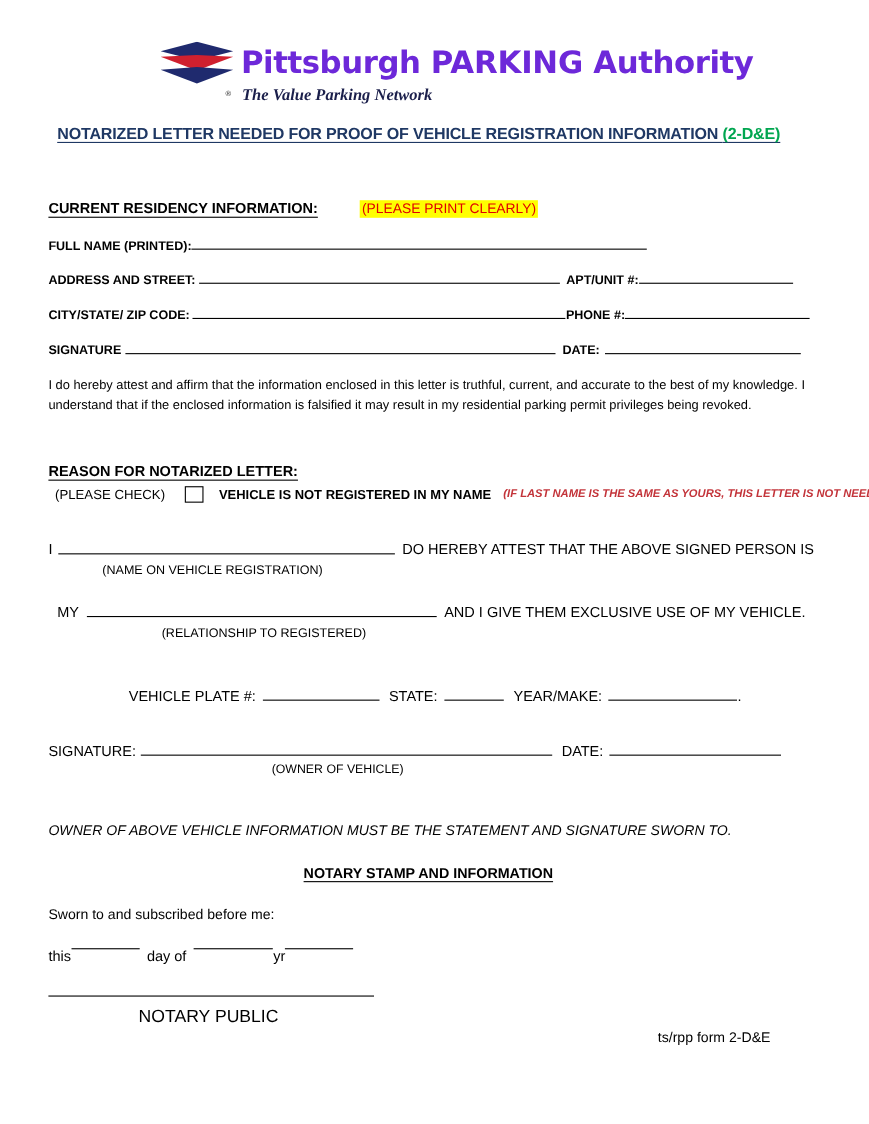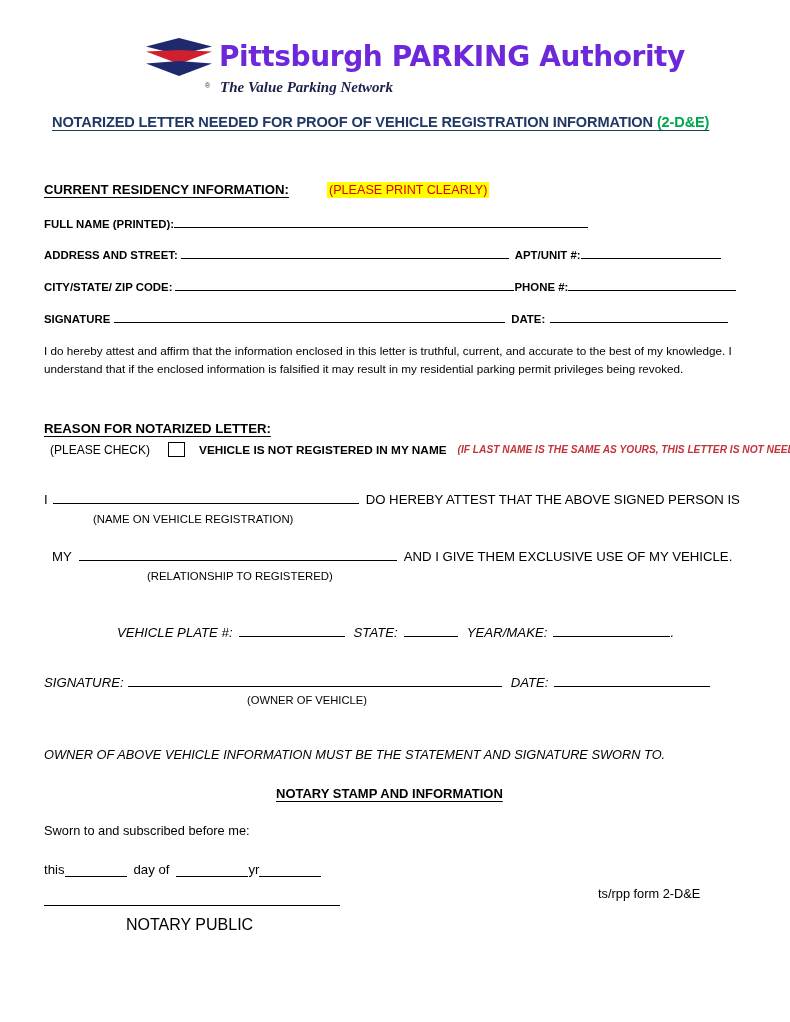--- a/index.html
+++ b/index.html
@@ -199,32 +199,30 @@
 
   #plate-row {
     position: absolute;
     left: 117px;
     top: 625px;
     display: flex;
     align-items: baseline;
     white-space: nowrap;
     font-size: 13.2px;
     font-weight: 400;
-    font-style: italic;
   }
   #sign2-row {
     position: absolute;
     left: 44px;
     top: 675px;
     display: flex;
     align-items: baseline;
     white-space: nowrap;
     font-size: 13.2px;
     font-weight: 400;
-    font-style: italic;
   }
 
   .owner-stmt {
     position: absolute;
     left: 44px;
     top: 747px;
     font-size: 12.8px;
     font-style: italic;
     font-weight: 400;
     white-space: nowrap;
@@ -245,21 +243,21 @@
     top: 823px;
     font-size: 12.8px;
     font-weight: 400;
     white-space: nowrap;
   }
   #day-row {
     position: absolute;
     left: 44px;
     top: 862px;
     display: flex;
-    align-items: flex-end;
+    align-items: flex-start;
     white-space: nowrap;
     font-size: 13.2px;
     font-weight: 400;
   }
   .notary-rule {
     position: absolute;
     left: 44px;
     top: 905px;
     width: 296px;
     border-bottom: 1.6px solid #000;
@@ -269,21 +267,21 @@
     position: absolute;
     left: 126px;
     top: 916px;
     font-size: 16px;
     font-weight: 400;
     white-space: nowrap;
   }
   .form-code {
     position: absolute;
     left: 598px;
-    top: 886px;
+    top: 935px;
     font-size: 12.8px;
     font-weight: 400;
     white-space: nowrap;
   }
 </style>
 </head>
 <body>
 
 <div class="page">
 

